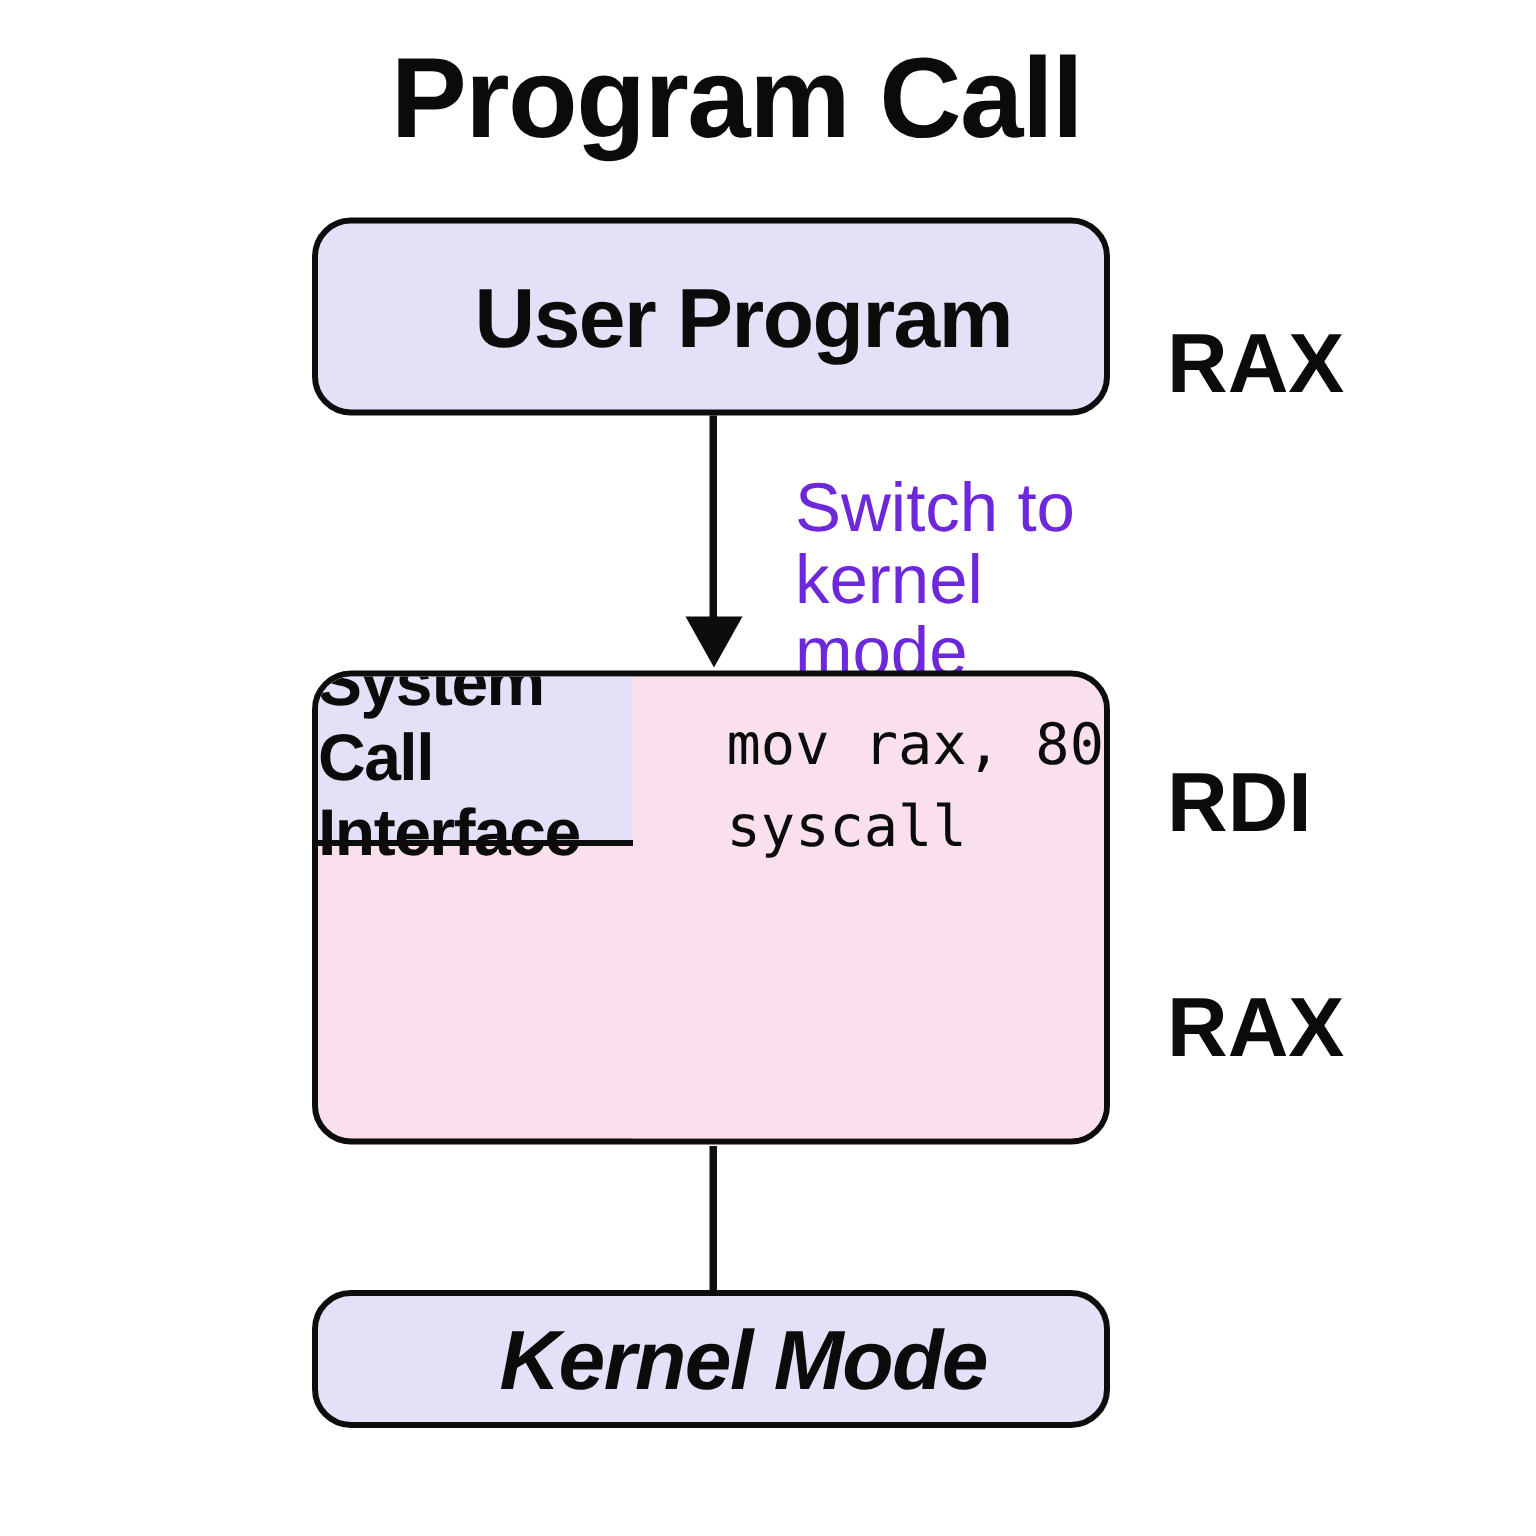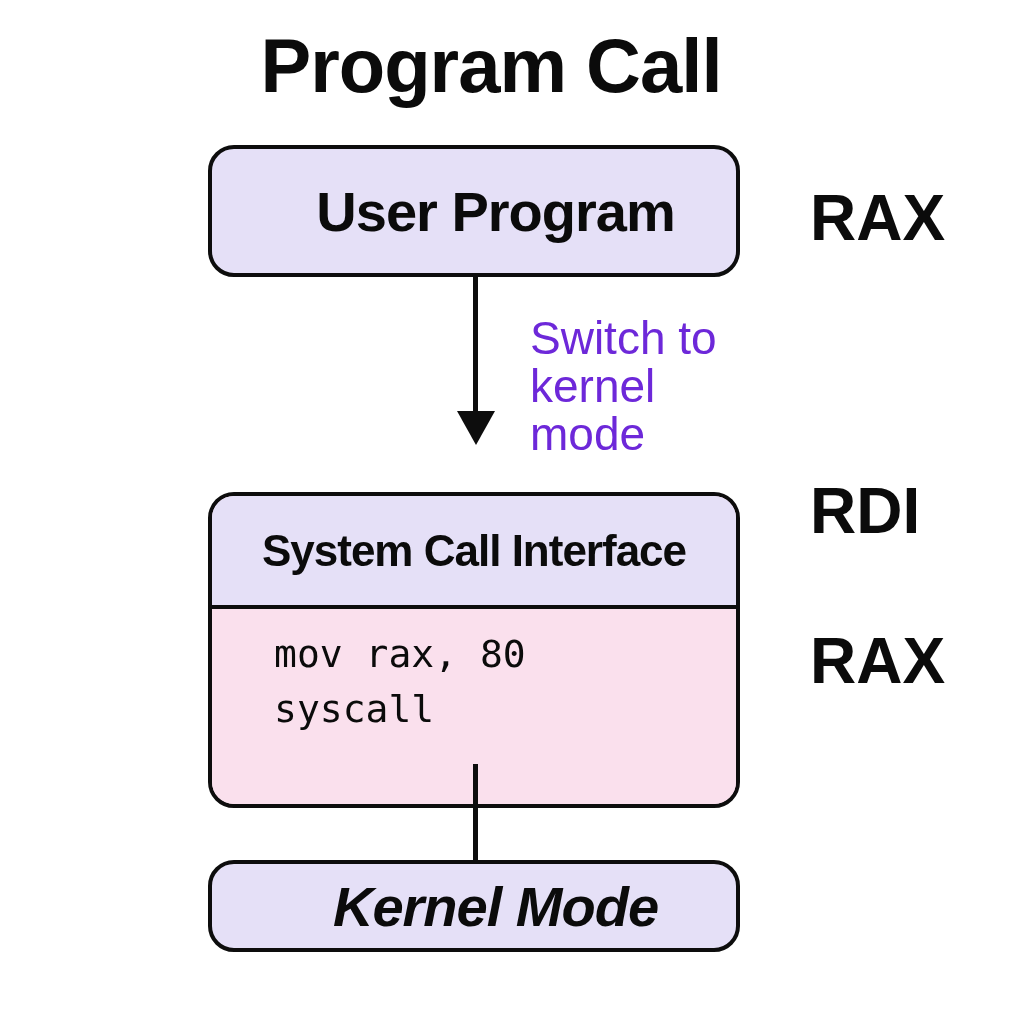--- a/index.html
+++ b/index.html
@@ -54,22 +54,21 @@
     left: 208px;
     top: 447px;
     width: 532px;
     height: 316px;
     box-sizing: border-box;
     border: 4px solid var(--border);
     border-radius: 26px;
     background: var(--pink);
     overflow: hidden;
     display: flex;
-    flex-direction: column;
-    margin-top: 45px;
+    flex-direction: row;
   }
   .sci-header {
     box-sizing: border-box;
     height: 113px;
     border-bottom: 4px solid var(--border);
     background: var(--lavender);
     display: flex;
     align-items: center;
     justify-content: center;
     font-size: 44px;
@@ -83,25 +82,26 @@
   }
   .code-line {
     font-family: "DejaVu Sans Mono", monospace;
     font-size: 38px;
     line-height: 55px;
     color: #0b0b0b;
     white-space: pre;
   }
   .register {
     position: absolute;
-    left: 810px;
-    font-size: 64px;
+    left: 778px;
+    font-size: 56px;
     font-weight: 600;
     line-height: 1;
     color: #0b0b0b;
+    margin-top: 28px;
   }
   .reg-1 { top: 186px; }
   .reg-2 { top: 479px; }
   .reg-3 { top: 629px; }
 
   .arrow-line {
     position: absolute;
     left: 473px;
     width: 5px;
     background: var(--border);

